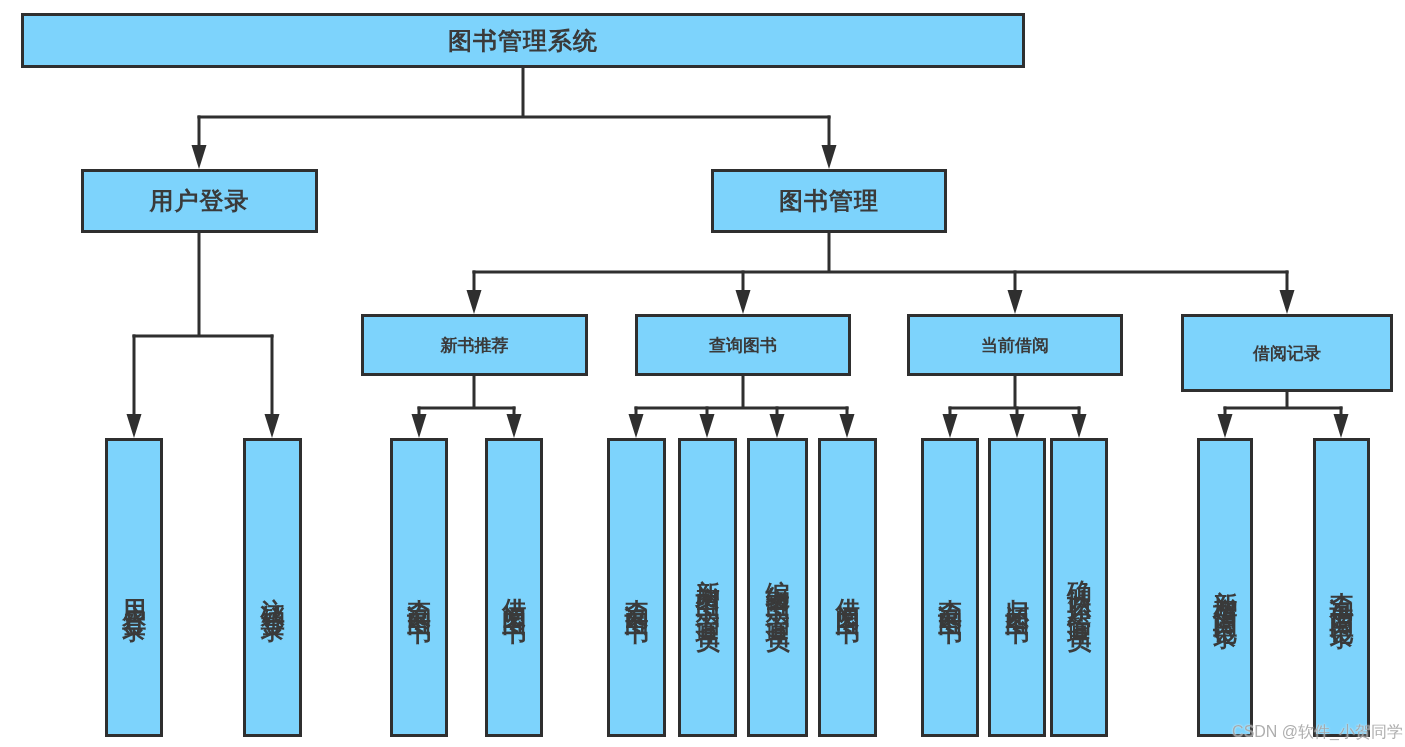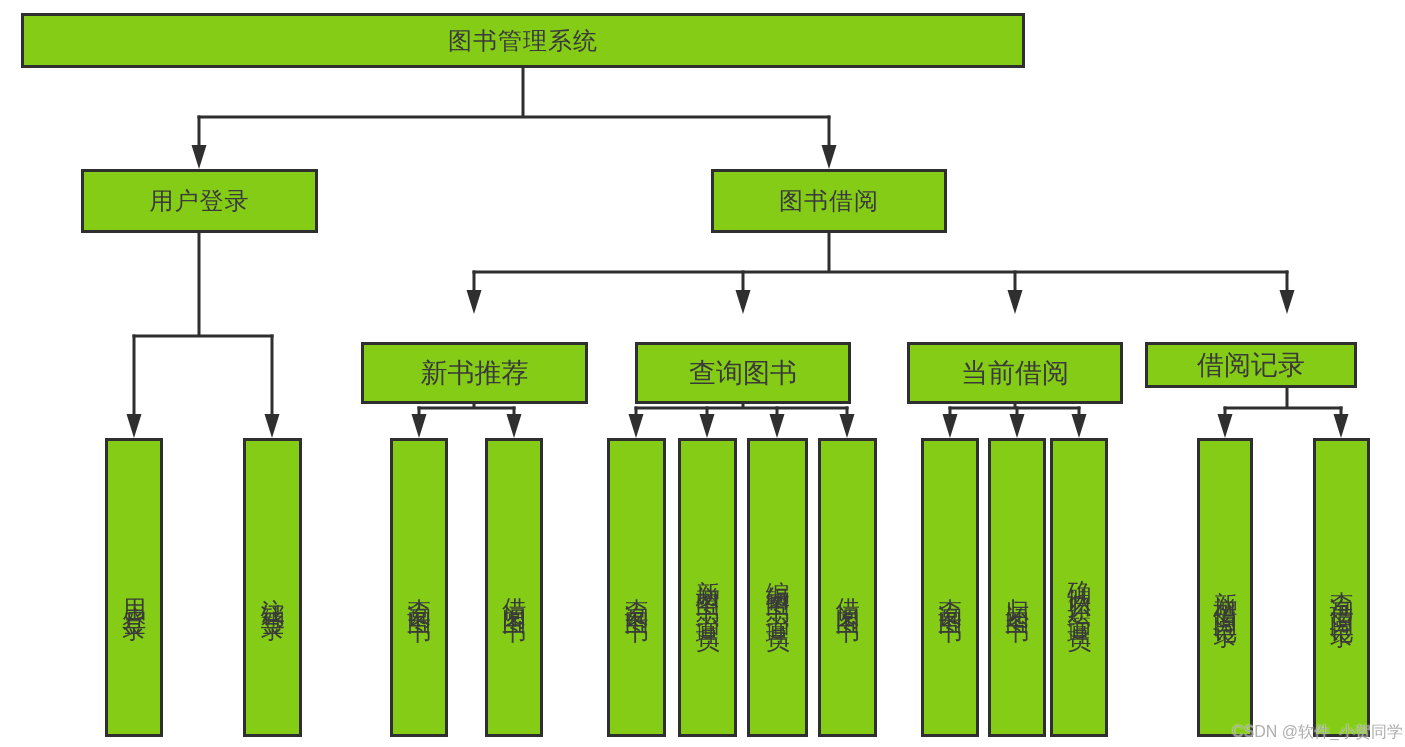--- a/index.html
+++ b/index.html
@@ -17,30 +17,31 @@
   }
   .connectors {
     position: absolute;
     left: 0; top: 0;
     width: 1405px;
     height: 747px;
   }
   .node {
     position: absolute;
     box-sizing: border-box;
-    background: #84cc16;
+    background: #7dd3fc;
     border: 3px solid #2f2f2f;
     color: #3a3a3a;
     display: flex;
     align-items: center;
     justify-content: center;
     text-align: center;
+    font-weight: bold;
   }
   .node.h-label { font-size: 24px; letter-spacing: 1px; }
-  .node.lvl3 { font-size: 27px; margin-top: 28px; }
+  .node.lvl3 { font-size: 17px; }
   .node.leaf {
     writing-mode: vertical-rl;
     text-orientation: mixed;
     font-size: 24px;
     letter-spacing: 7px;
     line-height: 1.1;
     padding-top: 10px;
   }
   .watermark {
     position: absolute;
@@ -116,26 +117,26 @@
       <polygon points="1009.5,414 1024.5,414 1017,438"></polygon>
       <polygon points="1071.5,414 1086.5,414 1079,438"></polygon>
       <polygon points="1217.5,414 1232.5,414 1225,438"></polygon>
       <polygon points="1333.5,414 1348.5,414 1341,438"></polygon>
     </g>
   </svg>
 
   <div class="node h-label" style="left:21px; top:13px; width:1004px; height:55px;">图书管理系统</div>
 
   <div class="node h-label" style="left:81px; top:169px; width:237px; height:64px;">用户登录</div>
-  <div class="node h-label" style="left:711px; top:169px; width:236px; height:64px;">图书借阅</div>
+  <div class="node h-label" style="left:711px; top:169px; width:236px; height:64px;">图书管理</div>
 
   <div class="node lvl3" style="left:361px; top:314px; width:227px; height:62px;">新书推荐</div>
   <div class="node lvl3" style="left:635px; top:314px; width:216px; height:62px;">查询图书</div>
   <div class="node lvl3" style="left:907px; top:314px; width:216px; height:62px;">当前借阅</div>
-  <div class="node lvl3" style="left:1145px; top:314px; width:212px; height:46px;">借阅记录</div>
+  <div class="node lvl3" style="left:1181px; top:314px; width:212px; height:78px;">借阅记录</div>
 
   <div class="node leaf" style="left:105px; top:438px; width:58px; height:299px;">用户登录</div>
   <div class="node leaf" style="left:243px; top:438px; width:59px; height:299px;">注销登录</div>
 
   <div class="node leaf" style="left:390px; top:438px; width:58px; height:299px;">查询图书</div>
   <div class="node leaf" style="left:485px; top:438px; width:58px; height:299px;">借阅图书</div>
 
   <div class="node leaf" style="left:607px; top:438px; width:59px; height:299px;">查询图书</div>
   <div class="node leaf" style="left:678px; top:438px; width:59px; height:299px;">新增图书（管理员）</div>
   <div class="node leaf" style="left:747px; top:438px; width:61px; height:299px;">编辑图书（管理员）</div>

